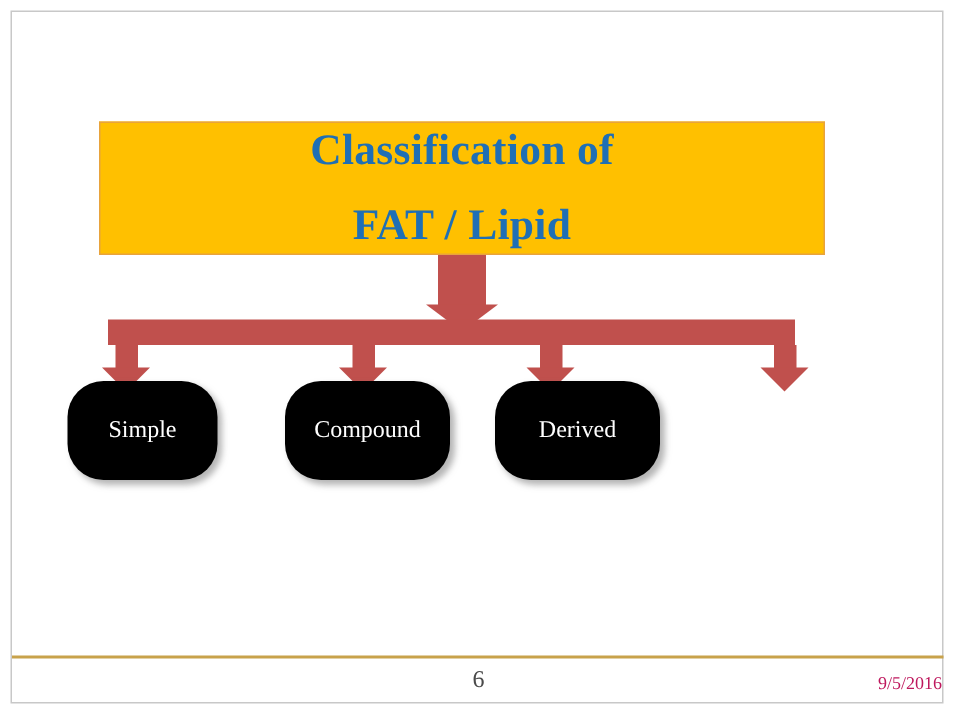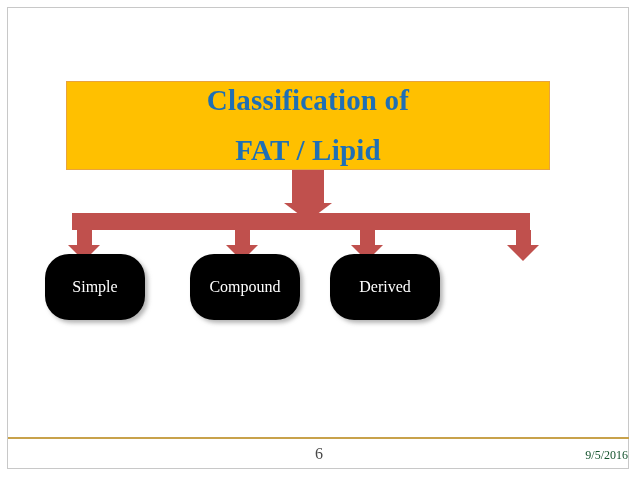--- a/index.html
+++ b/index.html
@@ -150,21 +150,21 @@
     text-align: center;
     font-size: 16px;
     color: #4A4A4A;
     font-family: "Liberation Serif", serif;
   }
   #footer-date {
     position: absolute;
     right: 10px;
     top: 448px;
     font-size: 12px;
-    color: #14532d;
+    color: #be185d;
     font-family: "Liberation Serif", serif;
     white-space: nowrap;
   }
 </style>
 </head>
 <body>
 
 <div id="slide">
 
   <div id="slide-frame"></div>

